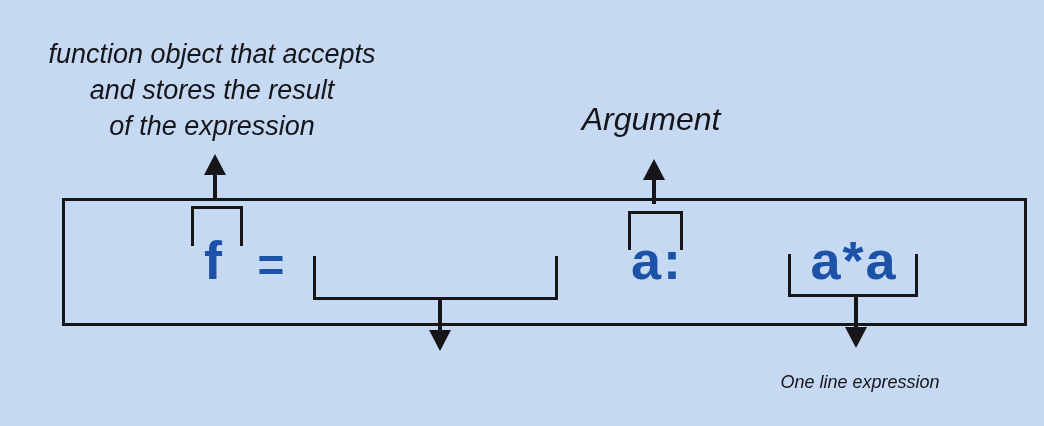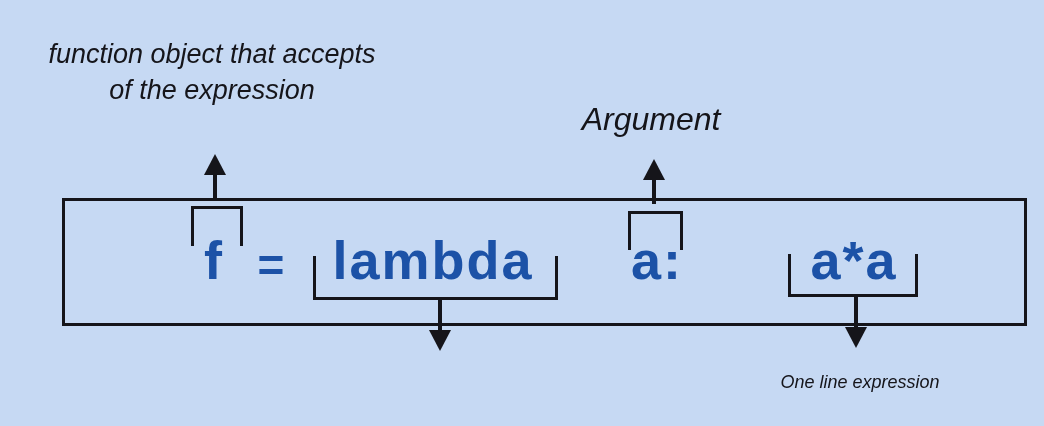--- a/index.html
+++ b/index.html
@@ -119,30 +119,30 @@
   .stem-expression { left: 856px; top: 296px; height: 32px; }
   .head-expression { left: 856px; top: 327px; }
 </style>
 </head>
 <body>
 
 <div class="stage">
 
   <div class="note top-note">
     <div>function object that accepts</div>
+    <div>and stores the result</div>
     <div>of the expression</div>
   </div>
 
   <div class="note argument-label">Argument</div>
 
   <div class="code-box"></div>
 
   <div class="token token-variable">f</div>
   <div class="token token-equals">=</div>
-  <div class="token token-keyword">lambda</div>
   <div class="token token-argument">a:</div>
   <div class="token token-expression">a*a</div>
 
   <div class="bracket open-down bracket-variable"></div>
   <div class="bracket open-down bracket-argument"></div>
   <div class="bracket open-up   bracket-keyword"></div>
   <div class="bracket open-up   bracket-expression"></div>
 
   <div class="stem stem-variable"></div>
   <div class="head up head-variable"></div>

